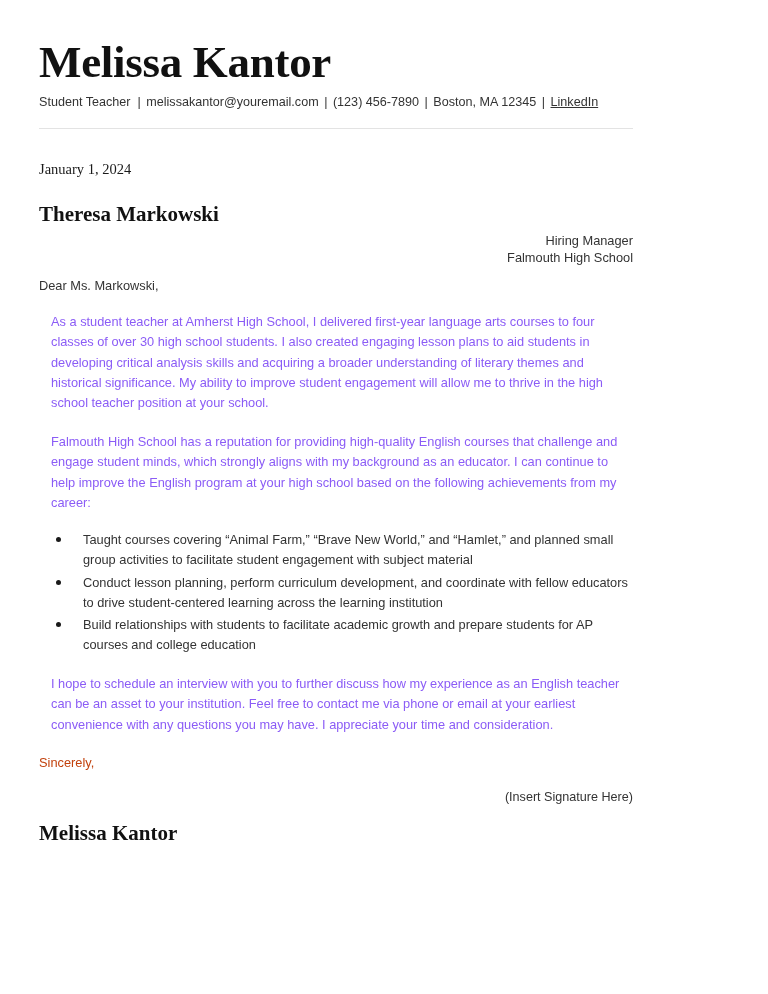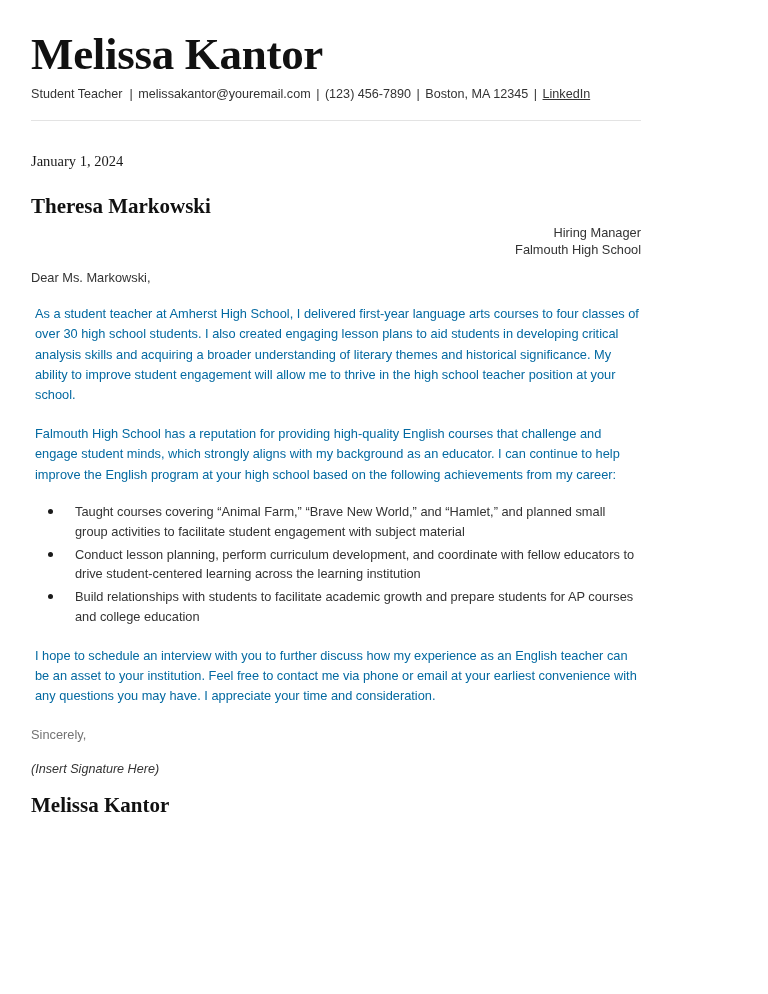--- a/index.html
+++ b/index.html
@@ -12,21 +12,21 @@
     height: 994px;
     font-family: "Liberation Sans", sans-serif;
     color: #333333;
     -webkit-font-smoothing: antialiased;
   }
   .page {
     width: 672px;
     height: 994px;
     background: #ffffff;
     box-sizing: border-box;
-    padding: 4px;
+    padding: 12px;
     position: relative;
     overflow: hidden;
   }
   .header {
     padding: 26px 27px 0 27px;
   }
   .name-title {
     font-family: "Liberation Serif", serif;
     font-weight: bold;
     font-size: 45px;
@@ -85,22 +85,22 @@
     text-align: right;
   }
   .salutation {
     margin-top: 12px;
     font-size: 12.8px;
     color: #333333;
   }
   p.para {
     font-size: 12.8px;
     line-height: 1.58;
-    color: #0369a1;
-    margin: 19px 0 0 4px;
+    color: #8b5cf6;
+    margin: 19px 0 0 12px;
     text-align: left;
   }
   ul.bullets {
     margin: 17px 0 0 0;
     padding: 0 0 0 17px;
     list-style: none;
   }
   ul.bullets li {
     font-size: 12.8px;
     line-height: 1.55;
@@ -114,27 +114,27 @@
     left: 0;
     top: 0.55em;
     width: 5px;
     height: 5px;
     background: #1a1a1a;
     border-radius: 50%;
   }
   .sincerely {
     margin-top: 20px;
     font-size: 12.8px;
-    color: #737373;
+    color: #c2410c;
   }
   .signature-placeholder {
     margin-top: 20px;
     font-size: 12.6px;
-    font-style: italic;
-    color: #333333;
+    color: #333333;
+    text-align: right;
   }
   .signature-name {
     font-family: "Liberation Serif", serif;
     font-weight: bold;
     font-size: 21px;
     color: #111111;
     margin-top: 17px;
   }
 </style>
 </head>

